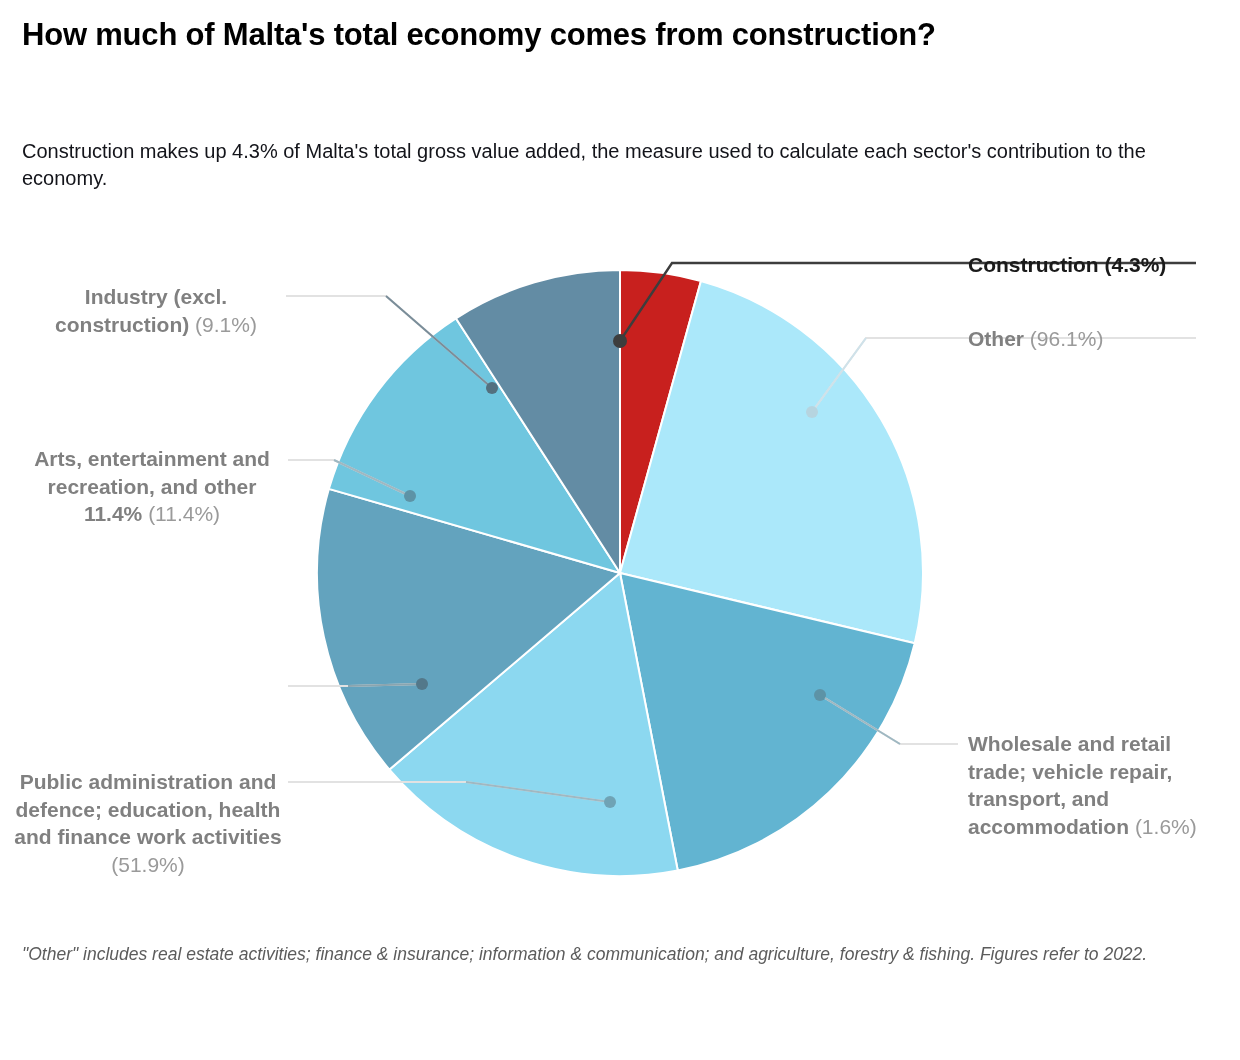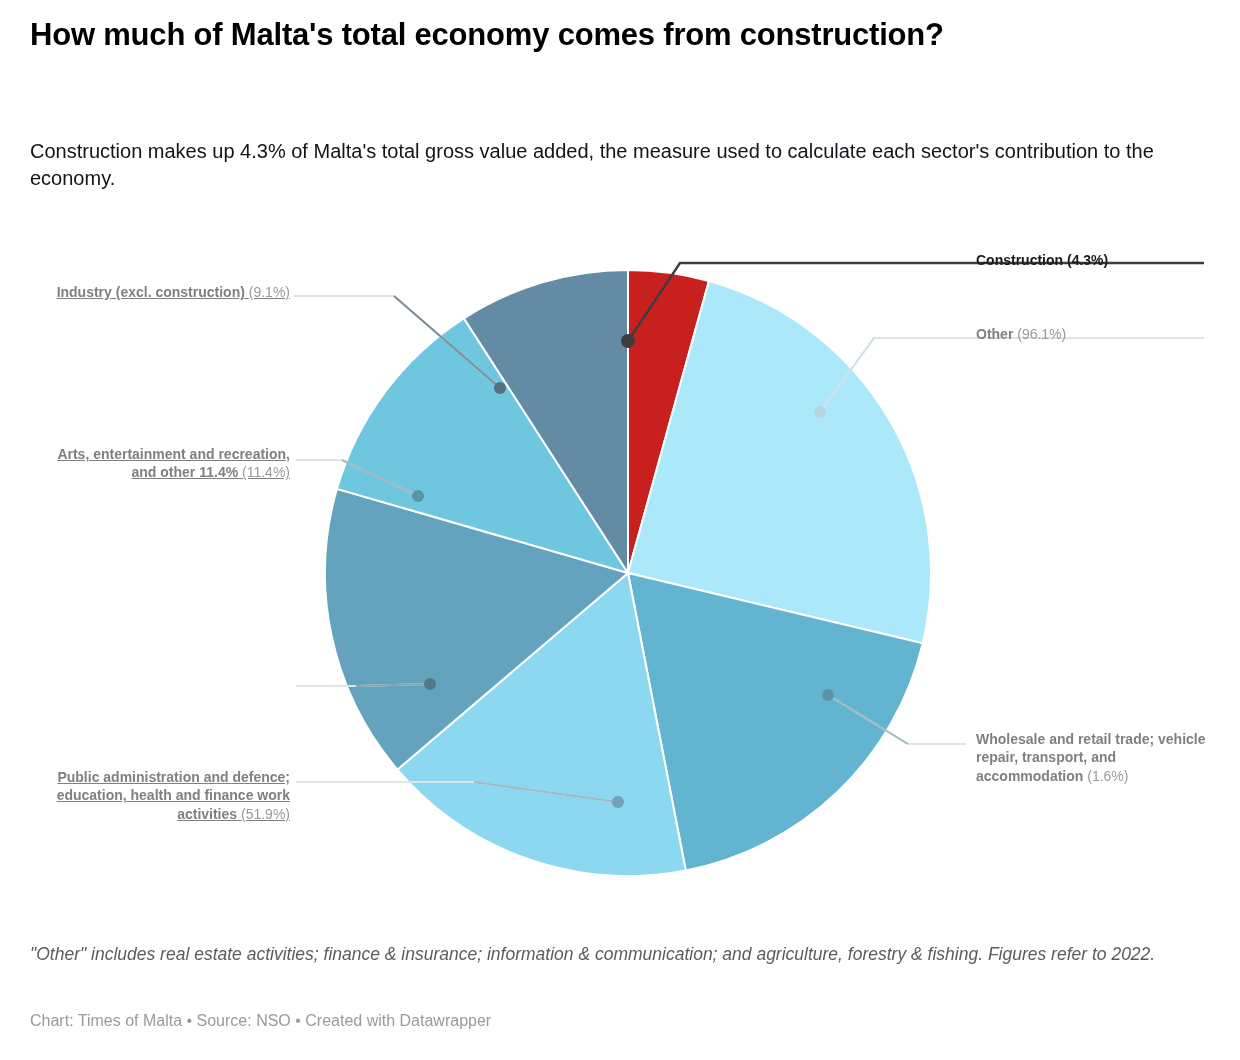--- a/index.html
+++ b/index.html
@@ -10,21 +10,21 @@
   body {
     width: 1240px;
     height: 1060px;
     position: relative;
     font-family: "Liberation Sans", sans-serif;
     color: #1a1a1a;
     overflow: hidden;
   }
   #page {
     position: absolute;
-    left: 8px; top: 0;
+    left: 0; top: 0;
     width: 1012px;
     height: 1060px;
   }
 
   
   .title {
     position: absolute;
     left: 22px;
     top: 16px;
     width: 1000px;
@@ -52,37 +52,37 @@
     top: 0;
     width: 1240px;
     height: 1060px;
     pointer-events: none;
   }
   .chart-stage svg { display: block; }
 
   
   .pie-label {
     position: absolute;
-    font-size: 14px;
+    font-size: 21px;
     line-height: 1.32;
     color: #808080;
     font-weight: bold;
   }
   .pie-label .pct {
     font-weight: normal;
     color: #9a9a9a;
   }
   .pie-label.highlight {
     color: #1a1a1a;
   }
   .pie-label.highlight .pct {
     color: #1a1a1a;
     font-weight: bold;
   }
-  .pie-label.align-right { text-align: right; text-decoration: underline; }
+  .pie-label.align-right { text-align: center; }
   .pie-label.align-left  { text-align: left; }
 
   
   #lbl-construction { left: 968px; top: 251px; width: 262px; }
   #lbl-other        { left: 968px; top: 325px; width: 262px; }
   #lbl-wholesale    { left: 968px; top: 730px; width: 250px; }
   #lbl-industry     { left: 30px;  top: 283px; width: 252px; }
   #lbl-arts         { left: 22px;  top: 445px; width: 260px; }
   #lbl-professional { left: 14px;  top: 673px; width: 268px; }
   #lbl-public       { left: 14px;  top: 768px; width: 268px; }
@@ -165,15 +165,14 @@
   <div class="pie-label align-left" id="lbl-wholesale"><span>Wholesale and retail trade; vehicle repair, transport, and accommodation</span> <span class="pct">(1.6%)</span></div>
 
   <div class="pie-label align-right" id="lbl-industry"><span>Industry (excl. construction)</span> <span class="pct">(9.1%)</span></div>
 
   <div class="pie-label align-right" id="lbl-arts"><span>Arts, entertainment and recreation, and other 11.4%</span> <span class="pct">(11.4%)</span></div>
 
 
   <div class="pie-label align-right" id="lbl-public"><span>Public administration and defence; education, health and finance work activities</span> <span class="pct">(51.9%)</span></div>
 
   <div class="footnote">"Other" includes real estate activities; finance &amp; insurance; information &amp; communication; and agriculture, forestry &amp; fishing. Figures refer to 2022.</div>
-  <div class="attribution">Chart: Times of Malta • Source: NSO • Created with Datawrapper</div>
 
 </div>
 
 </body></html>

